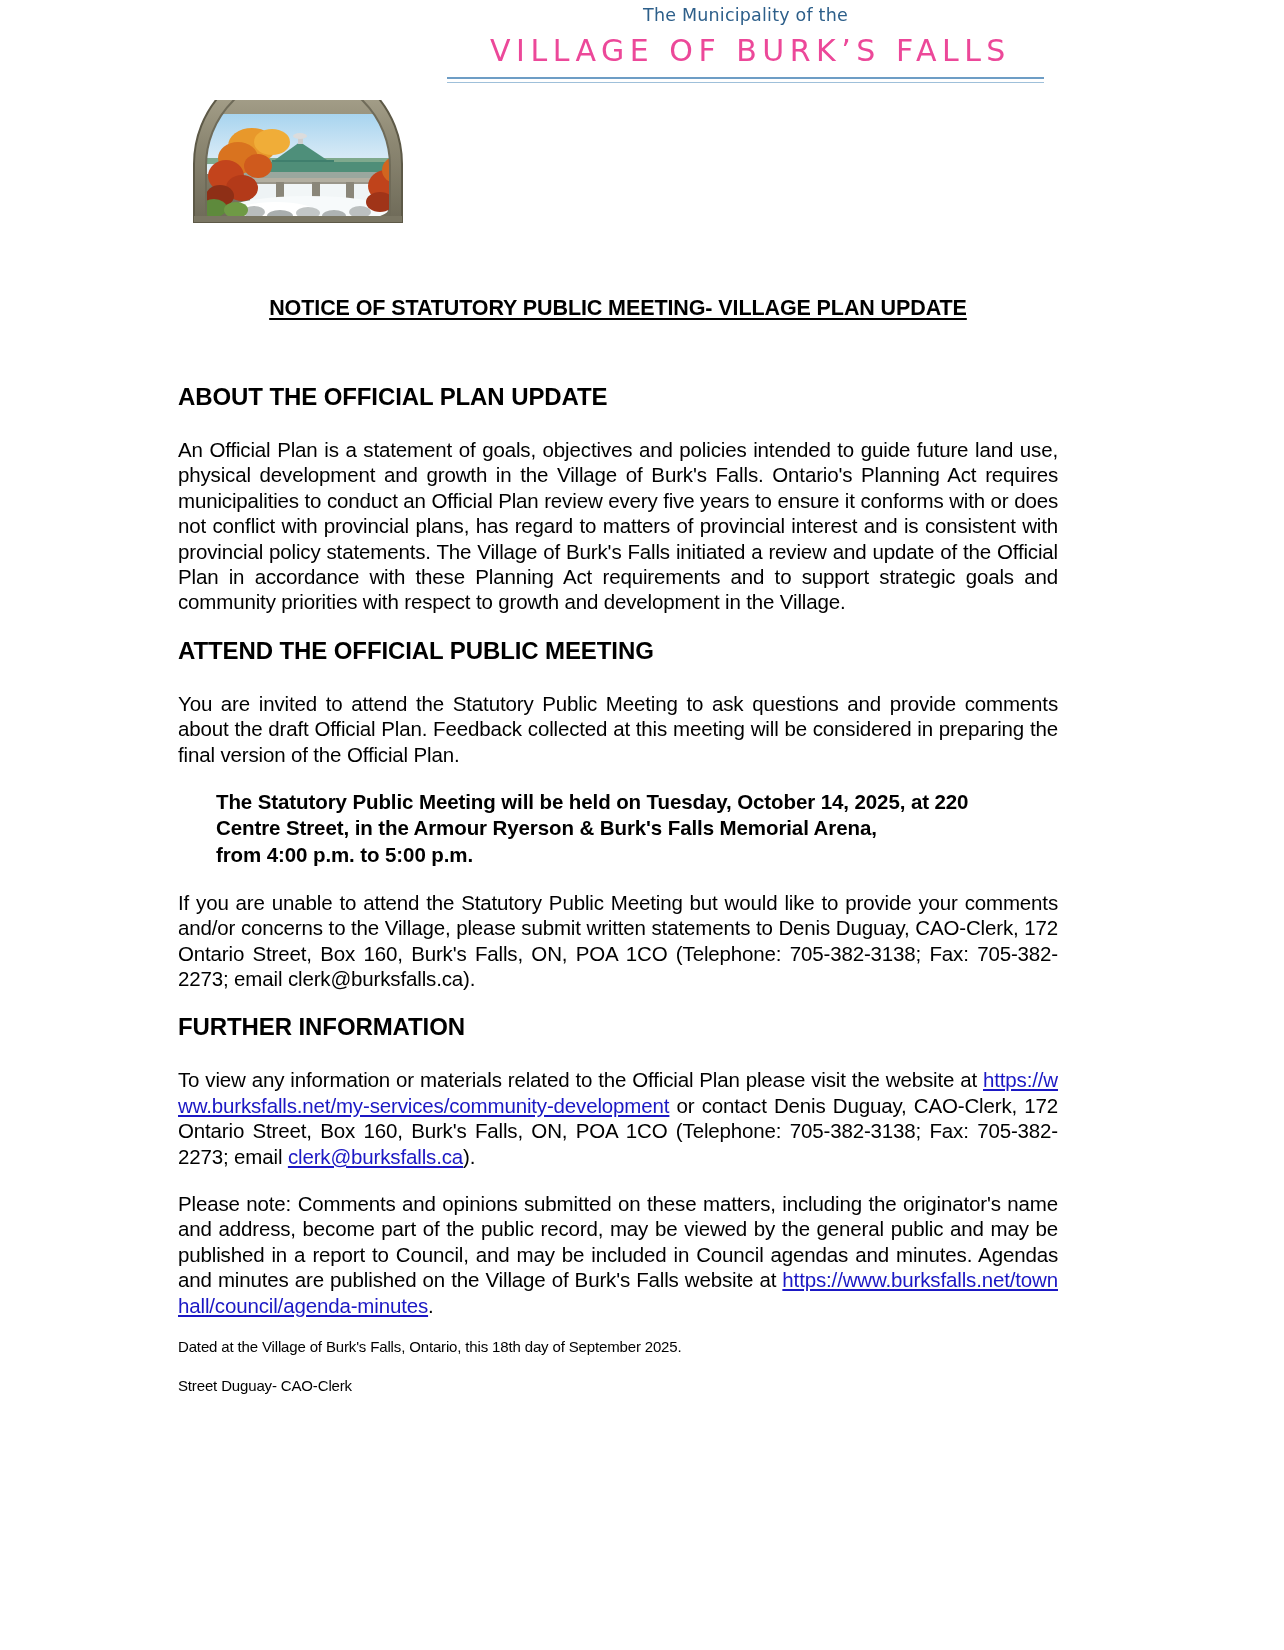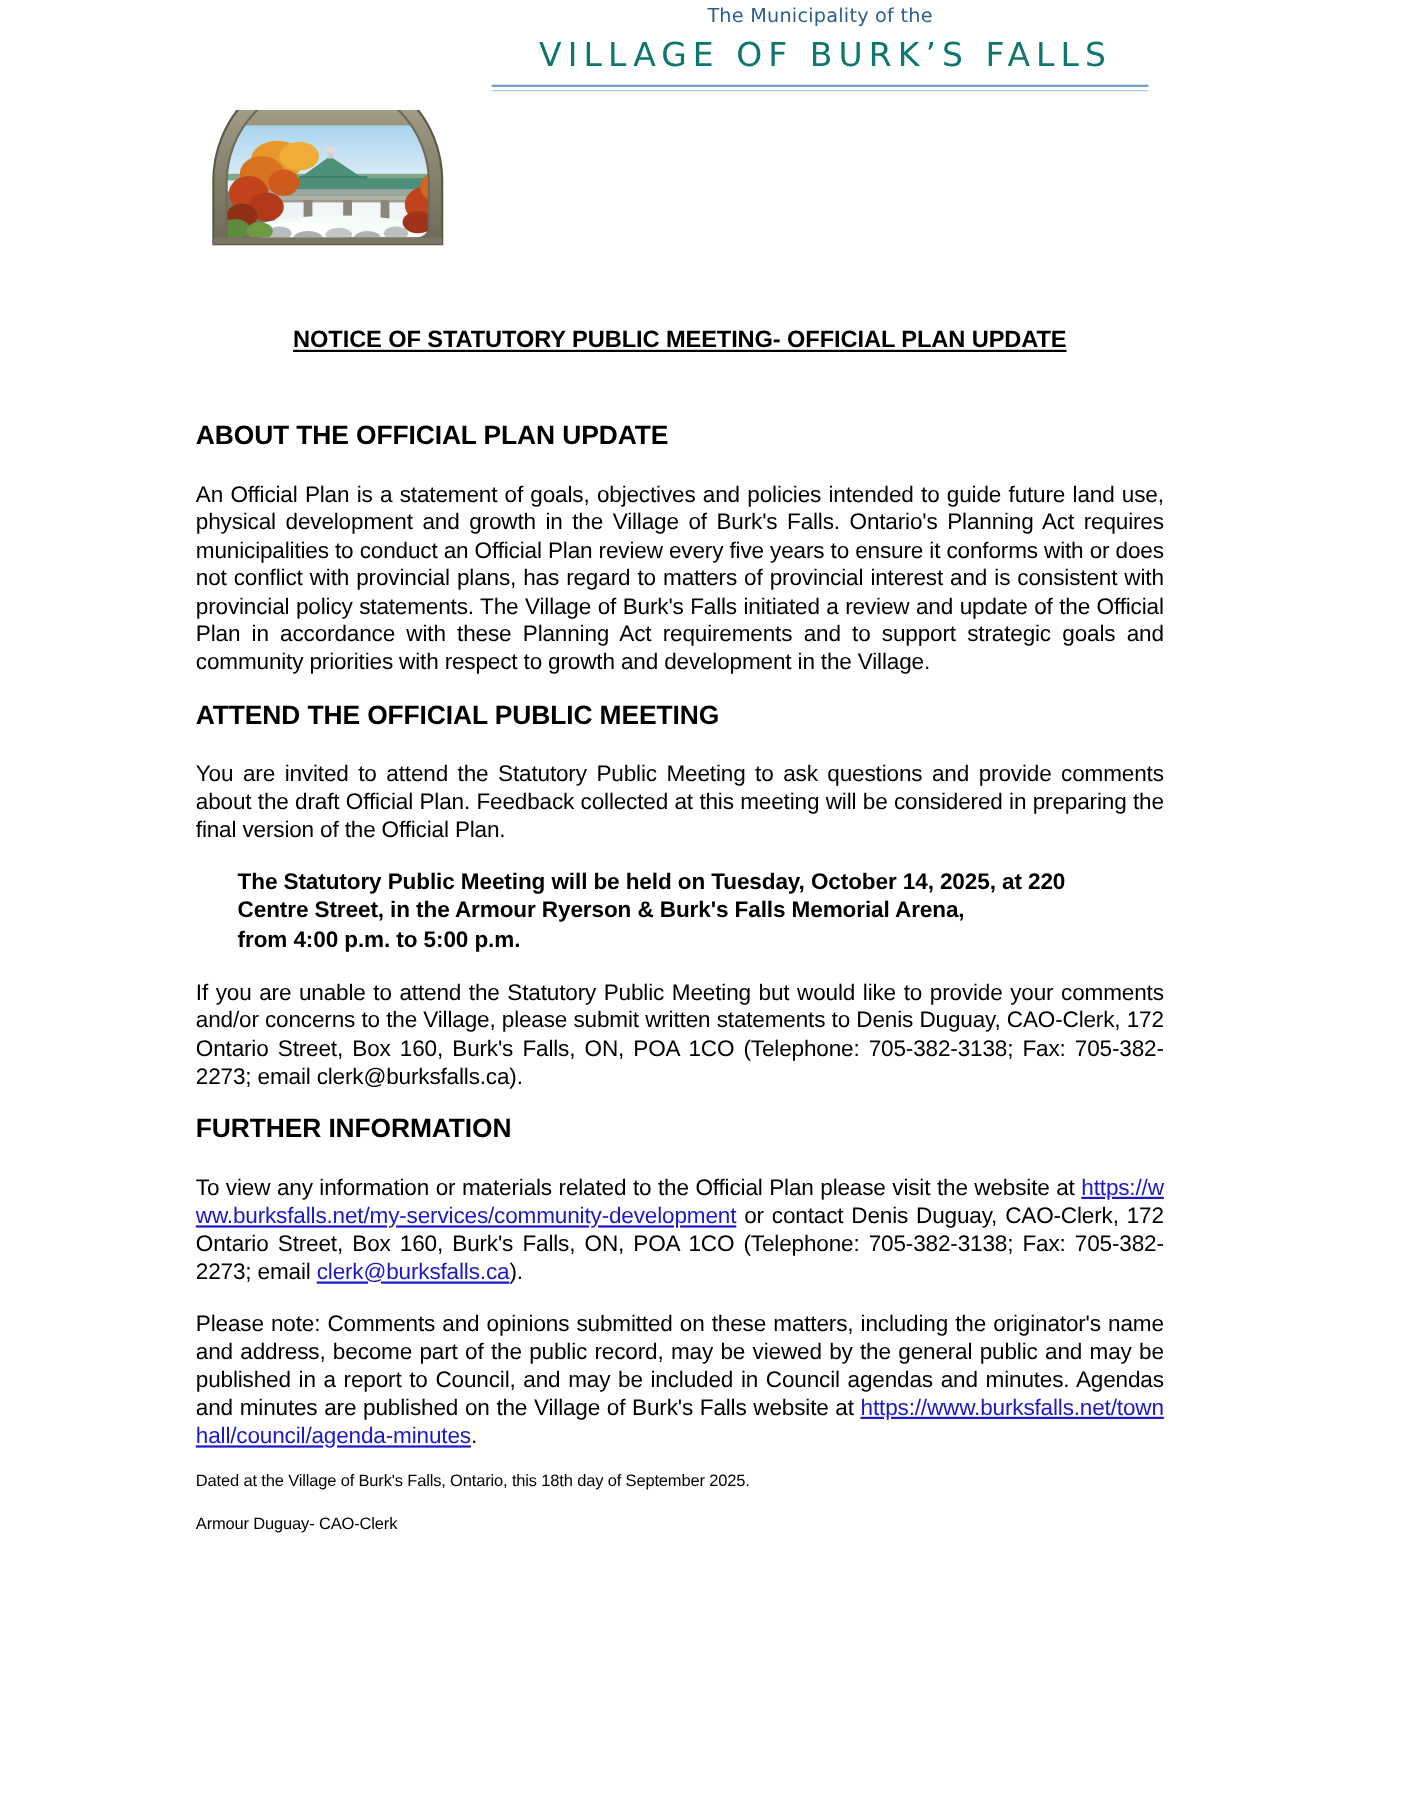--- a/index.html
+++ b/index.html
@@ -53,21 +53,21 @@
     font-size: 17.5px;
     color: #2d5f8a;
     letter-spacing: 0.2px;
     line-height: 1.1;
     text-align: center;
     padding-right: 10px;
   }
   .wordmark-main {
     font-family: "DejaVu Sans", sans-serif;
     font-size: 30px;
-    color: #0f766e;
+    color: #ec4899;
     letter-spacing: 5.5px;
     line-height: 1.25;
     margin-top: 7px;
     white-space: nowrap;
     text-align: center;
   }
   .wordmark-rule {
     margin-top: 7px;
     margin-left: 4px;
     width: 597px;
@@ -221,21 +221,21 @@
         </svg>
       </div>
 
       <div class="wordmark">
         <div class="wordmark-small">The Municipality of the</div>
         <div class="wordmark-main">VILLAGE OF BURK’S FALLS</div>
         <div class="wordmark-rule"></div>
       </div>
     </div>
 
-    <div class="doc-title"><span>NOTICE OF STATUTORY PUBLIC MEETING- OFFICIAL PLAN UPDATE</span></div>
+    <div class="doc-title"><span>NOTICE OF STATUTORY PUBLIC MEETING- VILLAGE PLAN UPDATE</span></div>
 
     <div class="gap-lg"></div>
 
     <div class="section-heading">ABOUT THE OFFICIAL PLAN UPDATE</div>
     <div class="gap-md"></div>
     <p class="body"><span>An Official Plan is a statement of goals, objectives and policies intended to guide future land use, physical development and growth in the Village of Burk's Falls. Ontario's </span><span class="italic">Planning Act</span><span> requires municipalities to conduct an Official Plan review every five years to ensure it conforms with or does not conflict with provincial plans, has regard to matters of provincial interest and is consistent with provincial policy statements. The Village of Burk's Falls initiated a review and update of the Official Plan in accordance with these </span><span class="italic">Planning Act</span><span> requirements and to support strategic goals and community priorities with respect to growth and development in the Village.</span></p>
 
     <div class="gap-sm"></div>
 
     <div class="section-heading">ATTEND THE OFFICIAL PUBLIC MEETING</div>
@@ -259,16 +259,16 @@
     <div class="gap-sm"></div>
 
     <p class="body"><span>Please note: Comments and opinions submitted on these matters, including the originator's name and address, become part of the public record, may be viewed by the general public and may be published in a report to Council, and may be included in Council agendas and minutes. Agendas and minutes are published on the Village of Burk's Falls website at </span><a class="doclink" href="#">https://www.burksfalls.net/townhall/council/agenda-minutes</a><span>.</span></p>
 
     <div class="gap-xs"></div>
 
     <p class="signoff">Dated at the Village of Burk's Falls, Ontario, this 18th day of September 2025.</p>
 
     <div class="gap-xs"></div>
 
-    <p class="signoff">Armour Duguay- CAO-Clerk</p>
+    <p class="signoff">Street Duguay- CAO-Clerk</p>
 
   </div>
 </div>
 
 </body></html>

